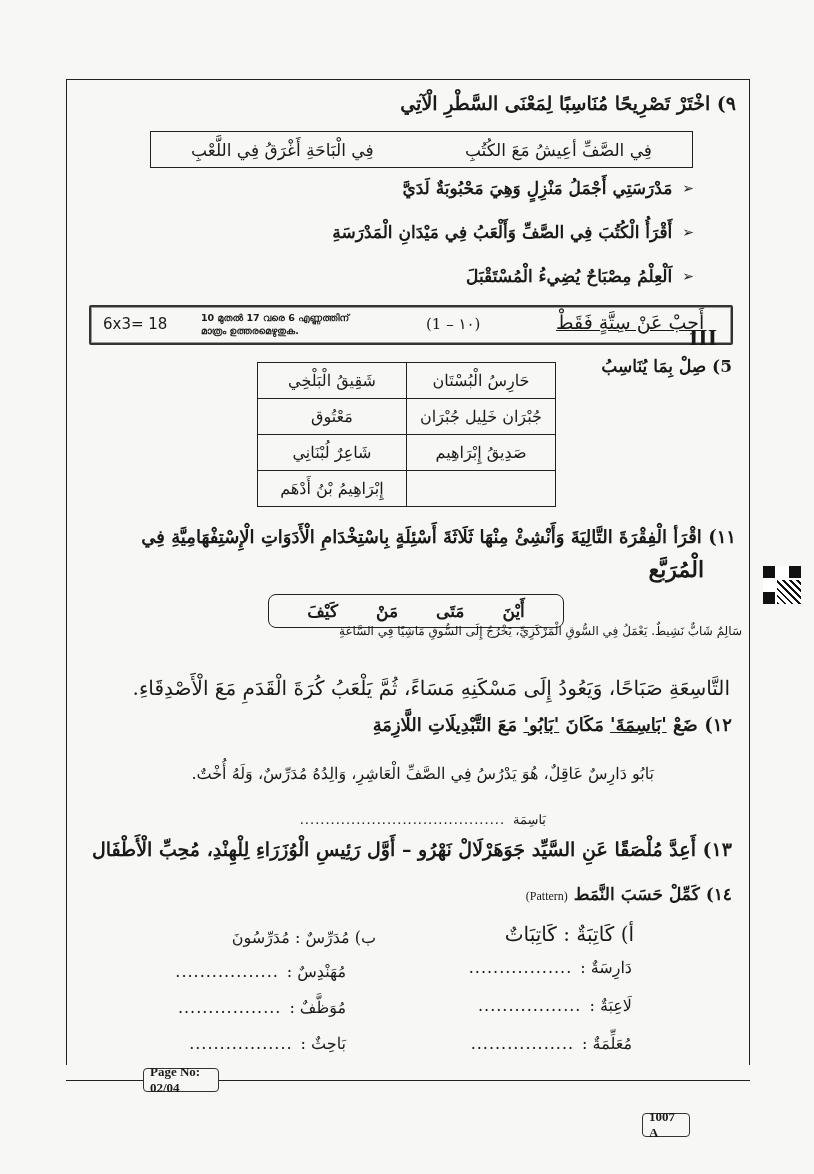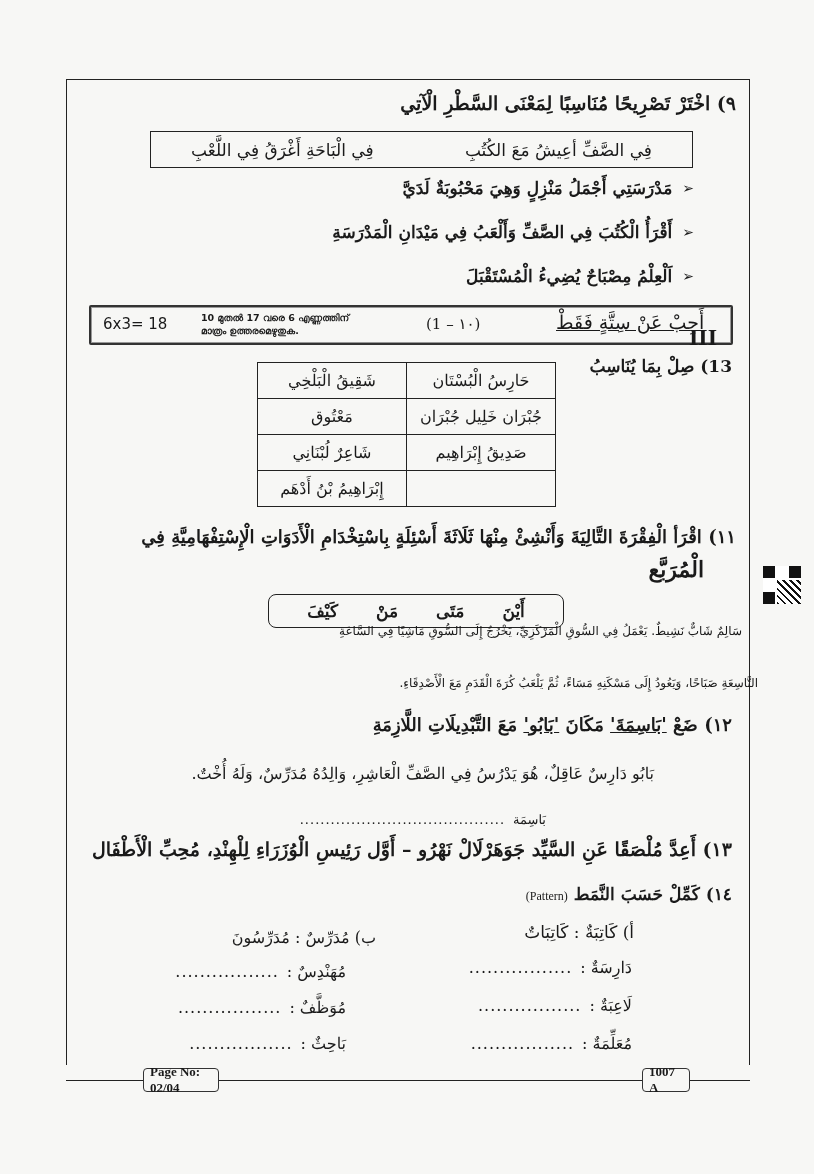--- a/index.html
+++ b/index.html
@@ -95,21 +95,21 @@
   <span class="marks">6x3= 18</span>
   <div class="ml-note">
     <div>10 മുതൽ 17 വരെ 6 എണ്ണത്തിന്</div>
     <div>മാത്രം ഉത്തരമെഴുതുക.</div>
   </div>
   <span class="range rtl">(١٠ – 1)</span>
   <span class="sec-title rtl">أَجِبْ عَنْ سِتَّةٍ فَقَطْ</span>
   <span class="roman">III</span>
 </div>
 
-<div class="abs rtl q-title" style="right:82px; top:356px; font-size:17px;">13) صِلْ بِمَا يُنَاسِبُ</div>
+<div class="abs rtl q-title" style="right:82px; top:356px; font-size:17px;">5) صِلْ بِمَا يُنَاسِبُ</div>
 <table class="match">
   <tbody>
       <tr>
     <td>حَارِسُ الْبُسْتَان</td>
     <td>شَقِيقُ الْبَلْخِي</td>
   </tr>
   <tr>
     <td>جُبْرَان خَلِيل جُبْرَان</td>
     <td>مَعْتُوق</td>
   </tr>
@@ -126,21 +126,21 @@
 
 <div class="abs rtl q-title-lg" style="right:78px; top:526px; font-size:18px;">١١) اقْرَأ الْفِقْرَةَ التَّالِيَةَ وَأَنْشِئْ مِنْهَا ثَلَاثَةَ أَسْئِلَةٍ بِاسْتِخْدَامِ الْأَدَوَاتِ الْإِسْتِفْهَامِيَّةِ فِي</div>
 <div class="abs rtl q-title-lg" style="right:110px; top:556px; font-size:22px;">الْمُرَبَّع</div>
 <div class="qbox">
   <span>أَيْنَ</span>
   <span>مَتَى</span>
   <span>مَنْ</span>
   <span>كَيْفَ</span>
 </div>
 <div class="abs rtl body-text" style="right:72px; top:624px; font-size:12px;margin-left:8px;">سَالِمٌ شَابٌّ نَشِيطٌ. يَعْمَلُ فِي السُّوقِ الْمَرْكَزِيِّ، يَخْرُجُ إِلَى السُّوقِ مَاشِيًا فِي السَّاعَةِ</div>
-<div class="abs rtl body-text" style="right:56px; top:676px; font-size:12px;">التَّاسِعَةِ صَبَاحًا، وَيَعُودُ إِلَى مَسْكَنِهِ مَسَاءً، ثُمَّ يَلْعَبُ كُرَةَ الْقَدَمِ مَعَ الْأَصْدِقَاءِ.</div>
+<div class="abs rtl body-text" style="right:84px; top:676px; font-size:20px;">التَّاسِعَةِ صَبَاحًا، وَيَعُودُ إِلَى مَسْكَنِهِ مَسَاءً، ثُمَّ يَلْعَبُ كُرَةَ الْقَدَمِ مَعَ الْأَصْدِقَاءِ.</div>
 
 <div class="abs rtl q-title" style="right:82px; top:714px; font-size:18px;">
   <span>١٢) ضَعْ</span>
   <span class="underline">'بَاسِمَةَ'</span>
   <span>مَكَانَ</span>
   <span class="underline">'بَابُو'</span>
   <span>مَعَ التَّبْدِيلَاتِ اللَّازِمَةِ</span>
 </div>
 <div class="abs rtl body-text" style="right:160px; top:764px;">بَابُو دَارِسٌ عَاقِلٌ، هُوَ يَدْرُسُ فِي الصَّفِّ الْعَاشِرِ، وَالِدُهُ مُدَرِّسٌ، وَلَهُ أُخْتٌ.</div>
 <div class="abs rtl fill" style="right:268px; top:812px; font-size:13px;">
@@ -148,21 +148,21 @@
   <span class="dots">........................................</span>
 </div>
 
 <div class="abs rtl q-title-lg" style="right:82px; top:838px; font-size:19px;margin-left:36px;">١٣) أَعِدَّ مُلْصَقًا عَنِ السَّيِّد جَوَهَرْلَالْ نَهْرُو – أَوَّل رَئِيسِ الْوُزَرَاءِ لِلْهِنْدِ، مُحِبِّ الْأَطْفَال</div>
 
 <div class="abs rtl q-title" style="right:82px; top:884px; font-size:17px;">
   <span>١٤) كَمِّلْ حَسَبَ النَّمَط</span>
   <span class="pattern-en">(Pattern)</span>
 </div>
 
-<div class="abs rtl" style="right:180px; top:922px; font-size:17px;">أ) كَاتِبَةٌ : كَاتِبَاتٌ</div>
+<div class="abs rtl" style="right:180px; top:922px; font-size:20px;">أ) كَاتِبَةٌ : كَاتِبَاتٌ</div>
 <div class="abs rtl fill" style="right:182px; top:958px;">
   <span>دَارِسَةٌ :</span>
   <span class="dots">.................</span>
 </div>
 <div class="abs rtl fill" style="right:182px; top:996px;">
   <span>لَاعِبَةٌ :</span>
   <span class="dots">.................</span>
 </div>
 <div class="abs rtl fill" style="right:182px; top:1034px;">
   <span>مُعَلِّمَةٌ :</span>
@@ -179,13 +179,13 @@
   <span class="dots">.................</span>
 </div>
 <div class="abs rtl fill" style="right:468px; top:1034px;">
   <span>بَاحِثٌ :</span>
   <span class="dots">.................</span>
 </div>
 
 <div class="qr"></div>
 
 <div class="footer-tag" style="left:143px; width:76px;">Page No: 02/04</div>
-<div class="footer-tag" style="left:642px; width:48px;">1007 A</div>
+<div class="footer-tag" style="left:642px; width:48px;margin-top:45px;">1007 A</div>
 
 </body></html>

